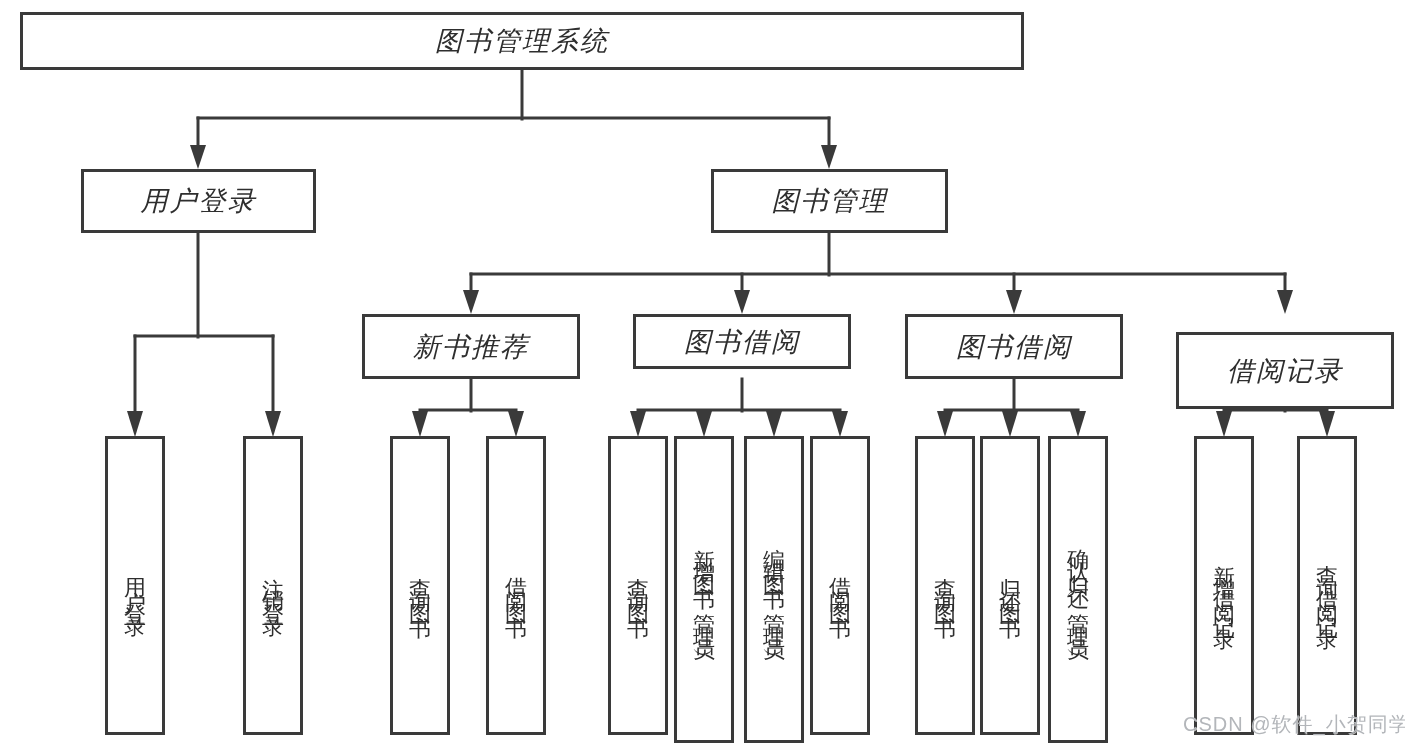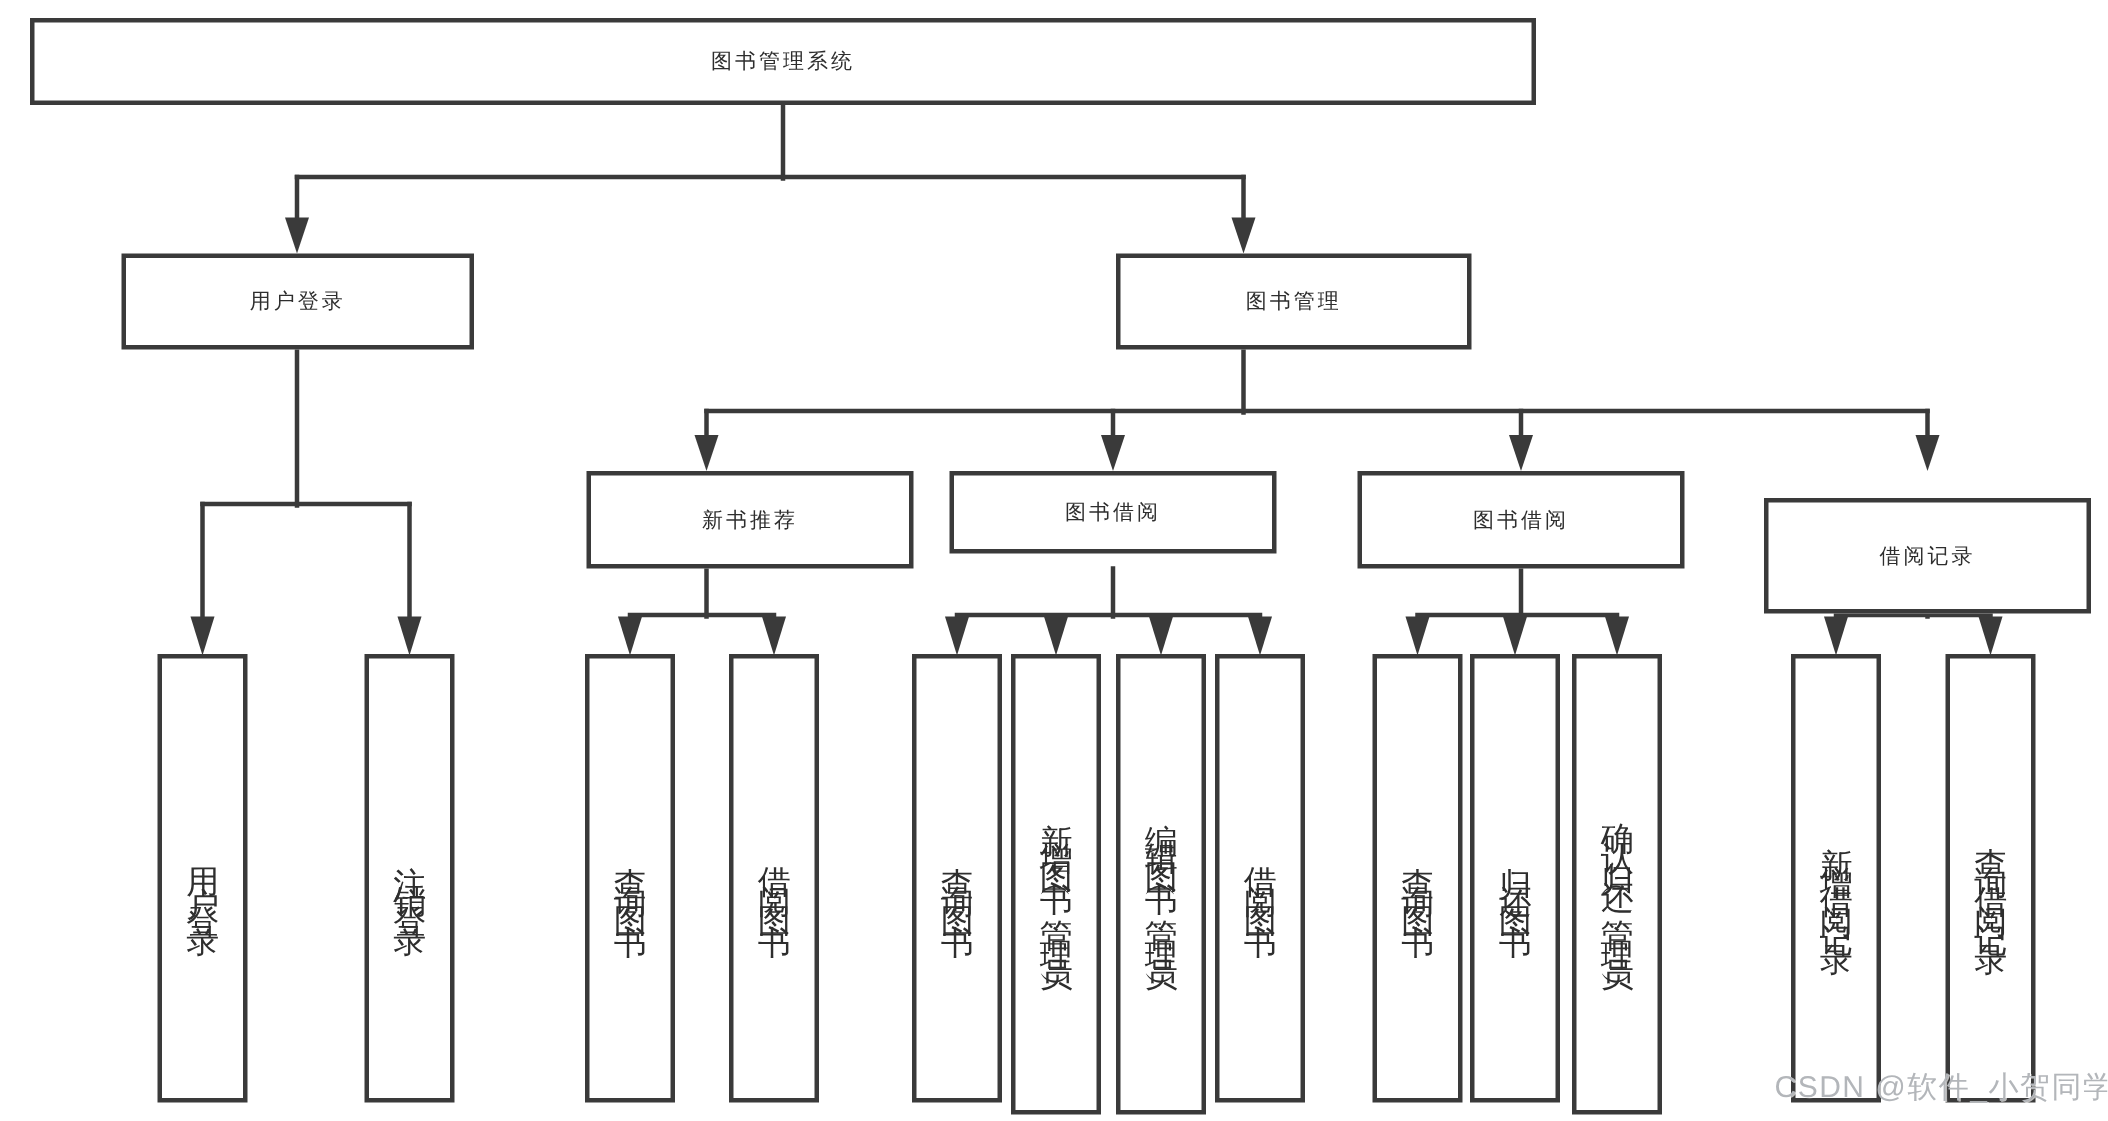--- a/index.html
+++ b/index.html
@@ -7,21 +7,21 @@
     position:relative; width:1405px; height:747px; background:#ffffff;
     font-family:"Liberation Sans","DejaVu Sans",sans-serif; overflow:hidden;
   }
   .connectors { position:absolute; left:0; top:0; }
   .box {
     position:absolute; box-sizing:border-box;
     border:3px solid #3a3a3a; background:#ffffff;
     display:flex; align-items:center; justify-content:center;
     color:#2e2e2e;
   }
-  .hbox { font-size:14px; letter-spacing:2px; white-space:nowrap; }
+  .hbox { font-size:27px; letter-spacing:2px; white-space:nowrap;font-style:italic; }
   .vtext {
     writing-mode:vertical-rl; text-orientation:mixed;
     font-size:22px; letter-spacing:13px; color:#2e2e2e; line-height:1.1;
   }
   .watermark {
     position:absolute; left:1183px; top:711px; z-index:5;
     font-size:20px; color:#b3b6ba; letter-spacing:1px; white-space:nowrap;
     text-shadow:1px 1px 0 rgba(255,255,255,0.65);
   }
 </style>
@@ -78,23 +78,23 @@
       <polygon points="1002,411 1018,411 1010,437"></polygon>
       <polygon points="1070,411 1086,411 1078,437"></polygon>
       <polygon points="1216,411 1232,411 1224,437"></polygon>
       <polygon points="1319,411 1335,411 1327,437"></polygon>
     </g>
   </svg>
 
   <div class="box hbox" style="left:20px; top:12px; width:1004px; height:58px;">图书管理系统</div>
 
   <div class="box hbox" style="left:81px; top:169px; width:235px; height:64px;">用户登录</div>
-  <div class="box hbox" style="left:744px; top:169px; width:237px; height:64px;">图书管理</div>
+  <div class="box hbox" style="left:711px; top:169px; width:237px; height:64px;">图书管理</div>
 
-  <div class="box hbox" style="left:362px; top:314px; width:218px; height:65px;margin-left:29px;">新书推荐</div>
+  <div class="box hbox" style="left:362px; top:314px; width:218px; height:65px;">新书推荐</div>
   <div class="box hbox" style="left:633px; top:314px; width:218px; height:55px;">图书借阅</div>
   <div class="box hbox" style="left:905px; top:314px; width:218px; height:65px;">图书借阅</div>
   <div class="box hbox" style="left:1176px; top:332px; width:218px; height:77px;">借阅记录</div>
 
   <div class="box" style="left:105px; top:436px; width:60px; height:299px;">
     <span class="vtext">用户登录</span>
   </div>
   <div class="box" style="left:243px; top:436px; width:60px; height:299px;">
     <span class="vtext">注销登录</span>
   </div>

